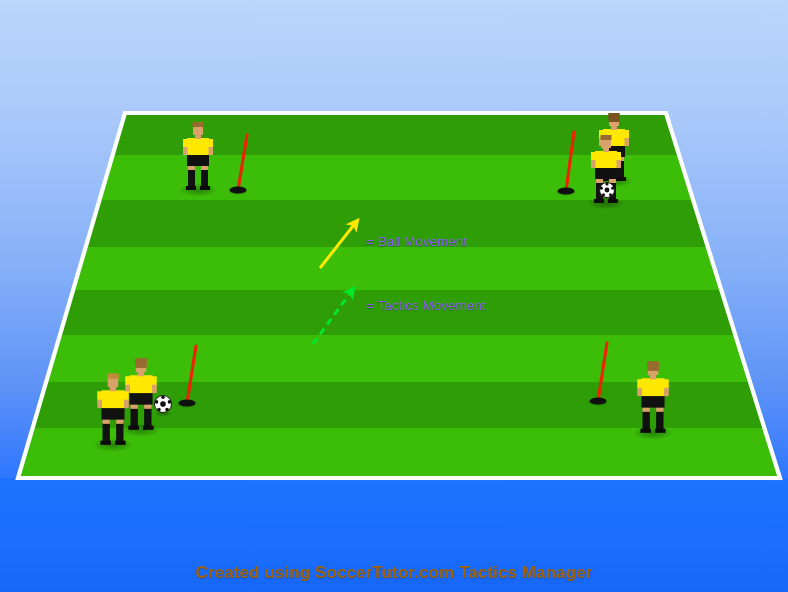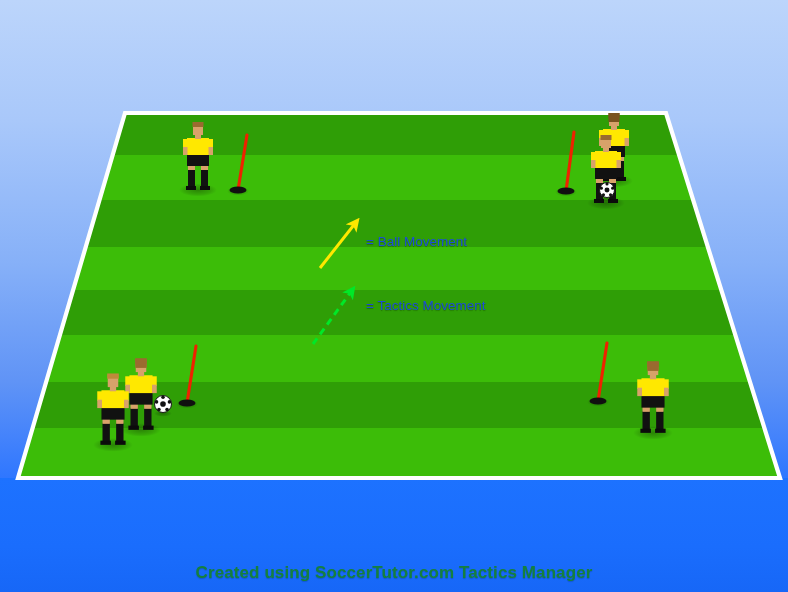--- a/index.html
+++ b/index.html
@@ -30,30 +30,30 @@
     position: absolute;
     left: 0; top: 0;
     width: 788px; height: 592px;
   }
   .caption {
     position: absolute;
     left: 0;
     top: 563px;
     width: 788px;
     text-align: center;
-    color: #15803d;
+    color: #a16207;
     font-size: 17px;
     font-weight: bold;
     letter-spacing: 0.1px;
     font-family: "Liberation Sans", sans-serif;
     text-shadow: 0 1px 1px rgba(0,0,0,0.18);
   }
   .legend-label {
     position: absolute;
-    color: #1d4ed8;
+    color: #8b5cf6;
     font-size: 13.5px;
     font-family: "Liberation Sans", sans-serif;
     white-space: nowrap;
     text-shadow: 0 1px 1px rgba(0,0,0,0.25);
   }
   #ballMoveLabel { left: 366px; top: 234px; }
   #playerMoveLabel { left: 366px; top: 298px; }
 </style>
 </head>
 <body>

